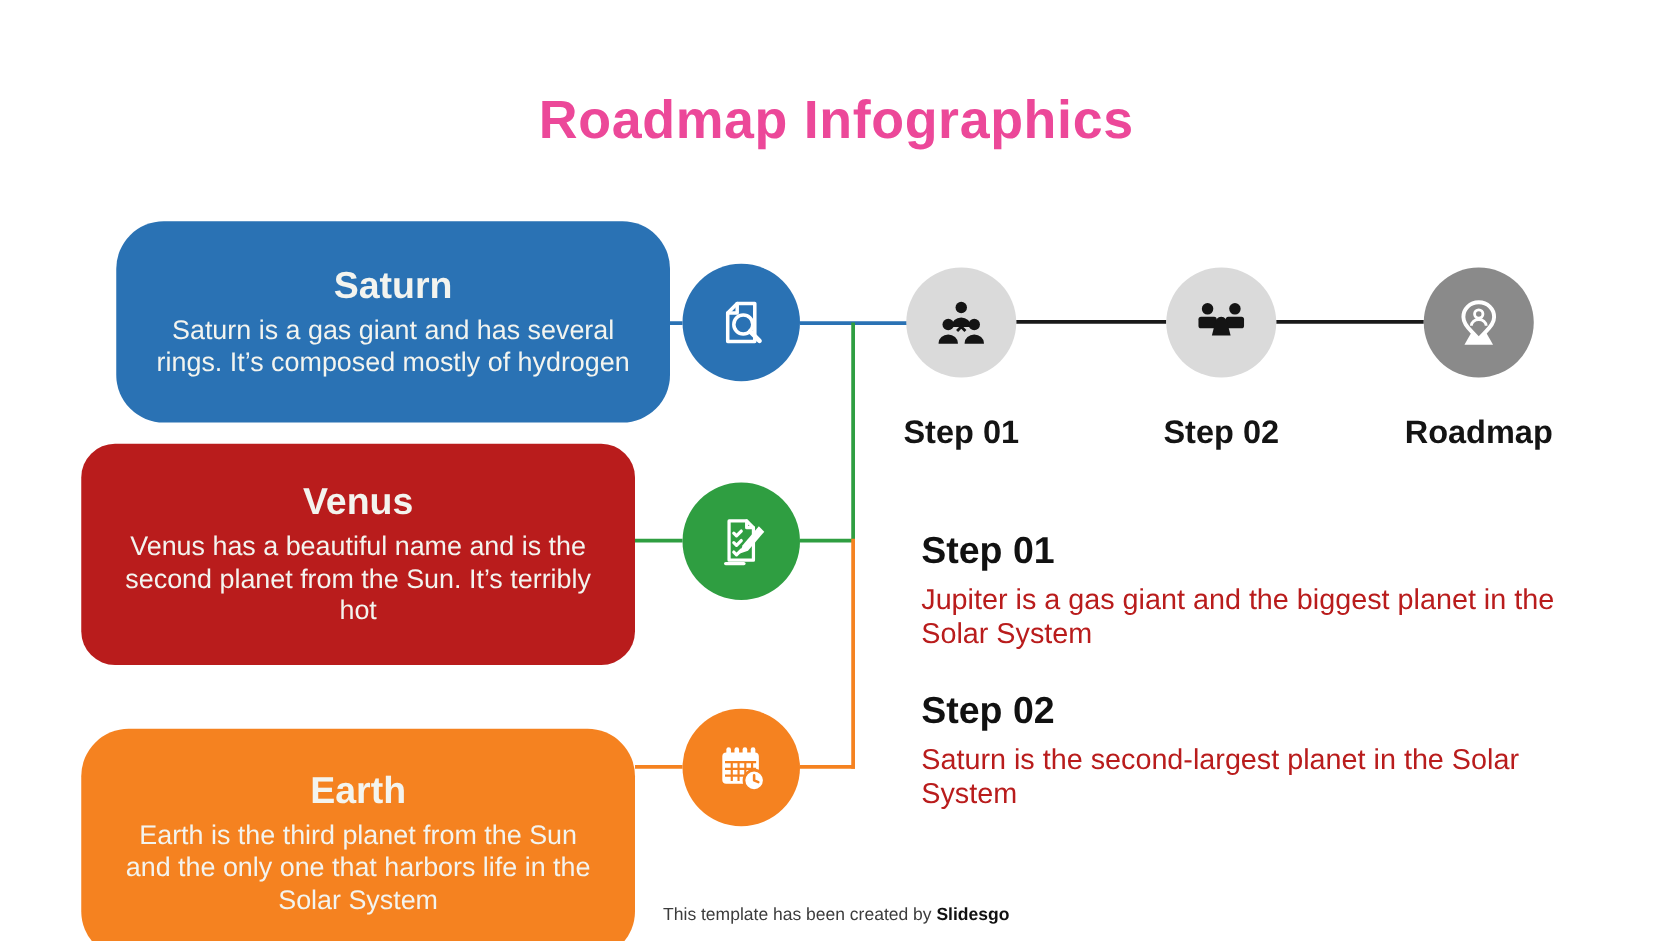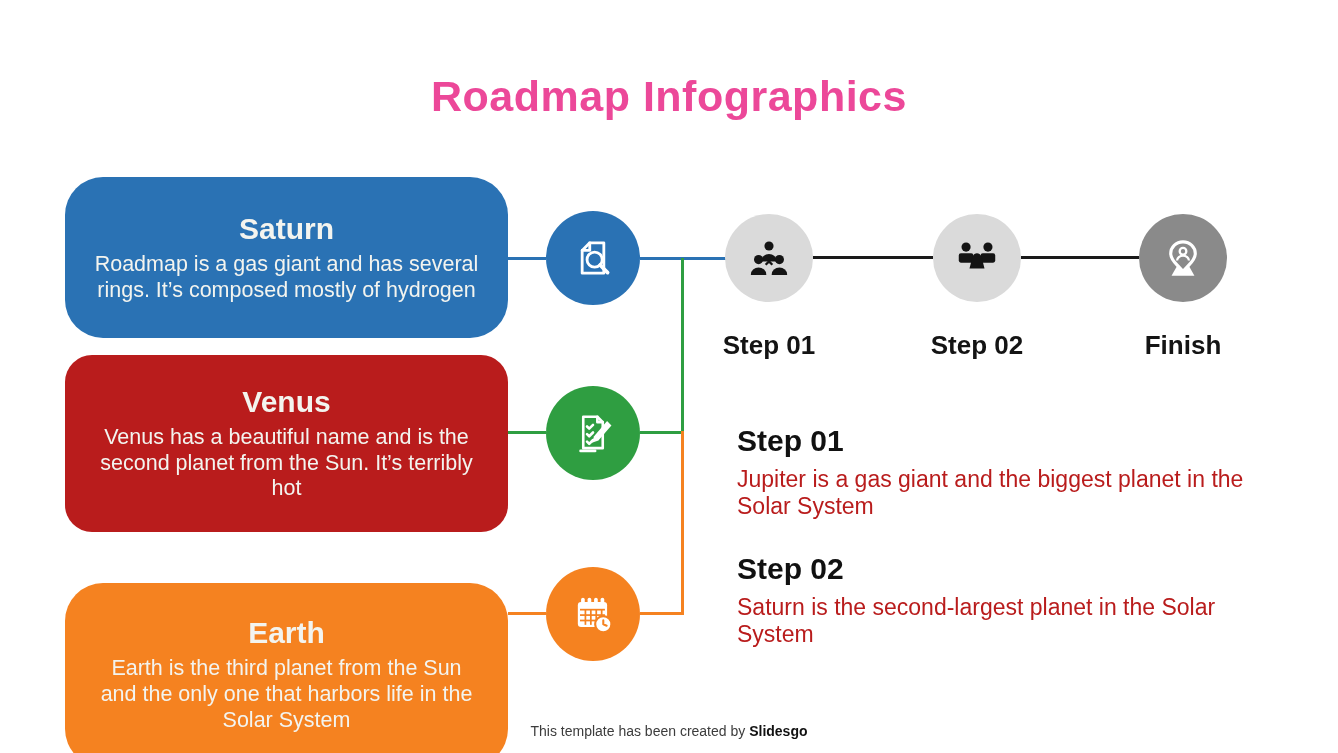--- a/index.html
+++ b/index.html
@@ -10,21 +10,21 @@
   .title{
     position:absolute;left:0;right:0;top:72px;text-align:center;
     font-size:43px;font-weight:800;letter-spacing:.5px;color:#ec4899;
   }
   
   .card{
     position:absolute;left:65px;width:443px;border-radius:38px;
     display:flex;flex-direction:column;align-items:center;justify-content:center;
     color:#f3f4ef;text-align:center;padding:0 28px;box-sizing:border-box;
   }
-  .card-saturn{top:177px;height:161px;background:#2a72b4;}
+  .card-saturn{top:177px;height:161px;background:#2a72b4;margin-left:28px;}
   .card-venus{top:355px;height:177px;background:#b91c1c;border-radius:27px;}
   .card-earth{top:535px;height:184px;background:#f58220;margin-top:48px;}
   .card h2{margin:0 0 6px 0;font-size:30px;font-weight:700;}
   .card p{margin:0;font-size:21.5px;line-height:1.2;font-weight:400;}
   
   .hline,.vline{position:absolute;}
   .hline{height:3px;}
   .vline{width:3px;}
   .c-blue{background:#2a72b4;} .c-green{background:#2f9e41;} .c-orange{background:#f58220;} .c-black{background:#1a1a1a;}
   
@@ -74,21 +74,21 @@
   <div class="hline c-green" style="left:640px;top:431px;width:44px;"></div>
   <div class="hline c-orange" style="left:508px;top:612px;width:38px;"></div>
   <div class="hline c-orange" style="left:640px;top:612px;width:44px;"></div>
   <div class="vline c-green" style="left:681px;top:258px;height:175px;"></div>
   <div class="vline c-orange" style="left:681px;top:431px;height:184px;"></div>
   <div class="hline c-black" style="left:813px;top:256px;width:120px;"></div>
   <div class="hline c-black" style="left:1021px;top:256px;width:118px;"></div>
 
   <div class="card card-saturn">
     <h2>Saturn</h2>
-    <p>Roadmap is a gas giant and has several rings. It’s composed mostly of hydrogen</p>
+    <p>Saturn is a gas giant and has several rings. It’s composed mostly of hydrogen</p>
   </div>
   <div class="card card-venus">
     <h2>Venus</h2>
     <p>Venus has a beautiful name and is the second planet from the Sun. It’s terribly hot</p>
   </div>
   <div class="card card-earth">
     <h2>Earth</h2>
     <p>Earth is the third planet from the Sun and the only one that harbors life in the Solar System</p>
   </div>
 
@@ -168,21 +168,21 @@
         <path d="M13 41 L21 27 H27 L35 41 Z" fill="#ffffff"></path>
         <path d="M24 8.5 c6.8 0 11.8 5 11.8 11.2 0 4.5-2.7 7.5-6 10.9 L24 36.8 l-5.8-6.2 c-3.3-3.4-6-6.4-6-10.9 C12.2 13.5 17.2 8.5 24 8.5 z" fill="#8a8a8a" stroke="#ffffff" stroke-width="3"></path>
         <circle cx="24" cy="17.5" r="3.2" fill="none" stroke="#ffffff" stroke-width="2.2"></circle>
         <path d="M18.3 26.5 a5.7 4.8 0 0 1 11.4 0" fill="none" stroke="#ffffff" stroke-width="2.2"></path>
       </svg>
     </span>
   </div>
 
   <div class="tlabel tl1">Step 01</div>
   <div class="tlabel tl2">Step 02</div>
-  <div class="tlabel tl3">Finish</div>
+  <div class="tlabel tl3">Roadmap</div>
 
   <div class="stepblock sb1">
     <h3>Step 01</h3>
     <p>Jupiter is a gas giant and the biggest planet in the Solar System</p>
   </div>
   <div class="stepblock sb2">
     <h3>Step 02</h3>
     <p>Saturn is the second-largest planet in the Solar System</p>
   </div>
 

